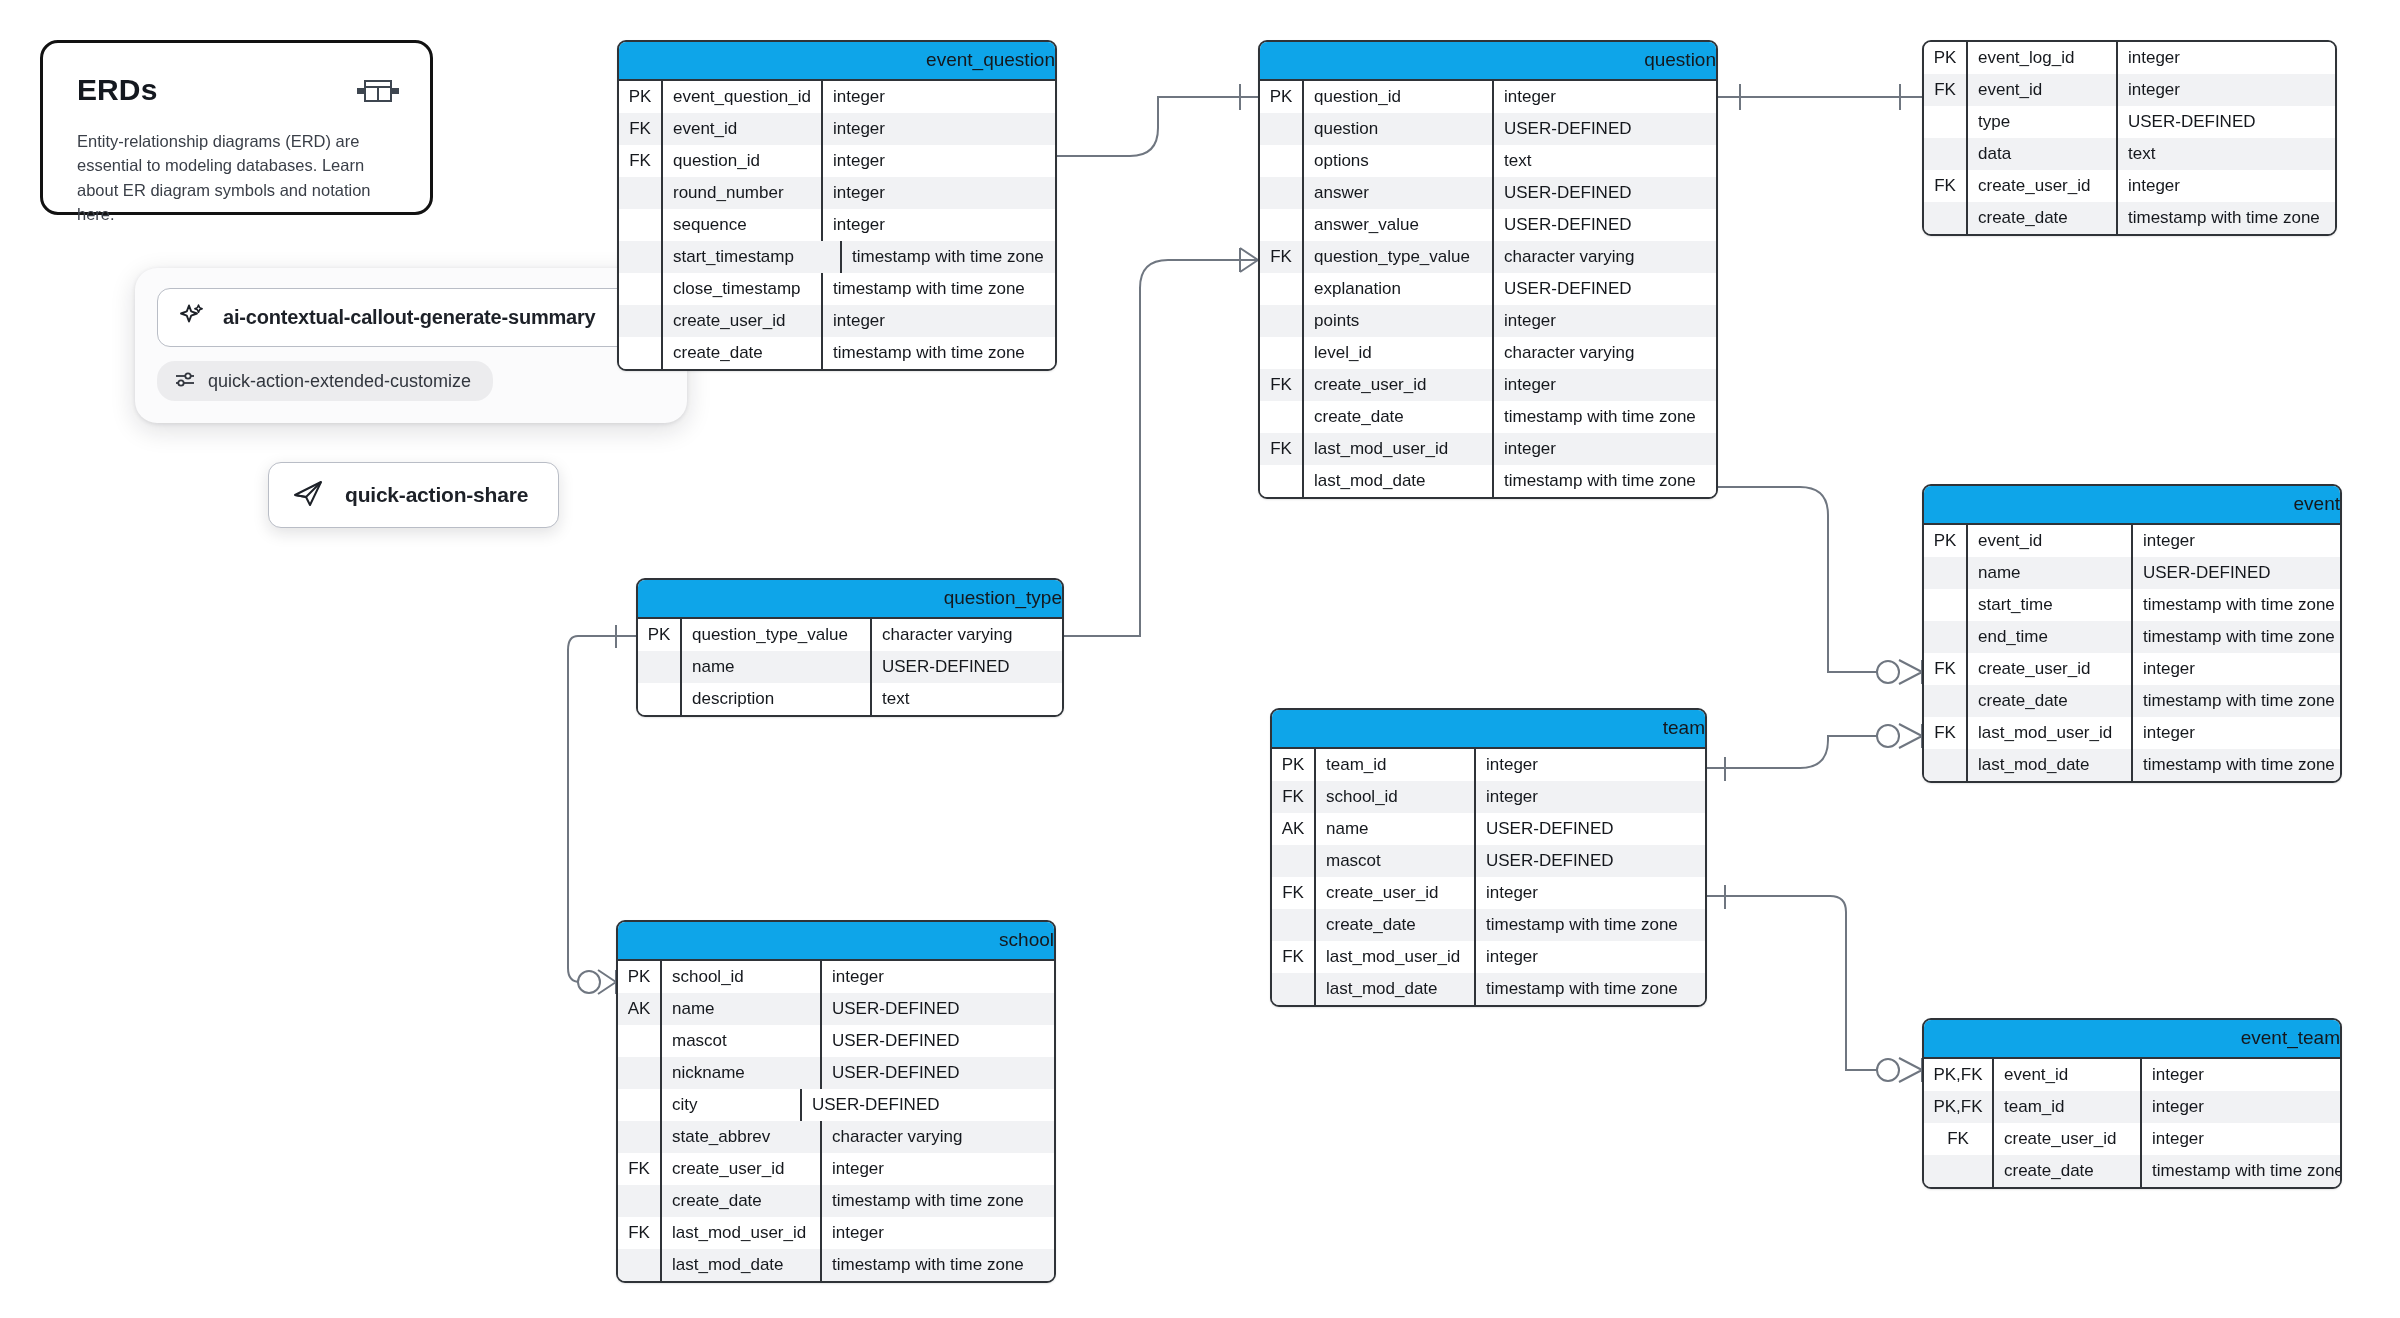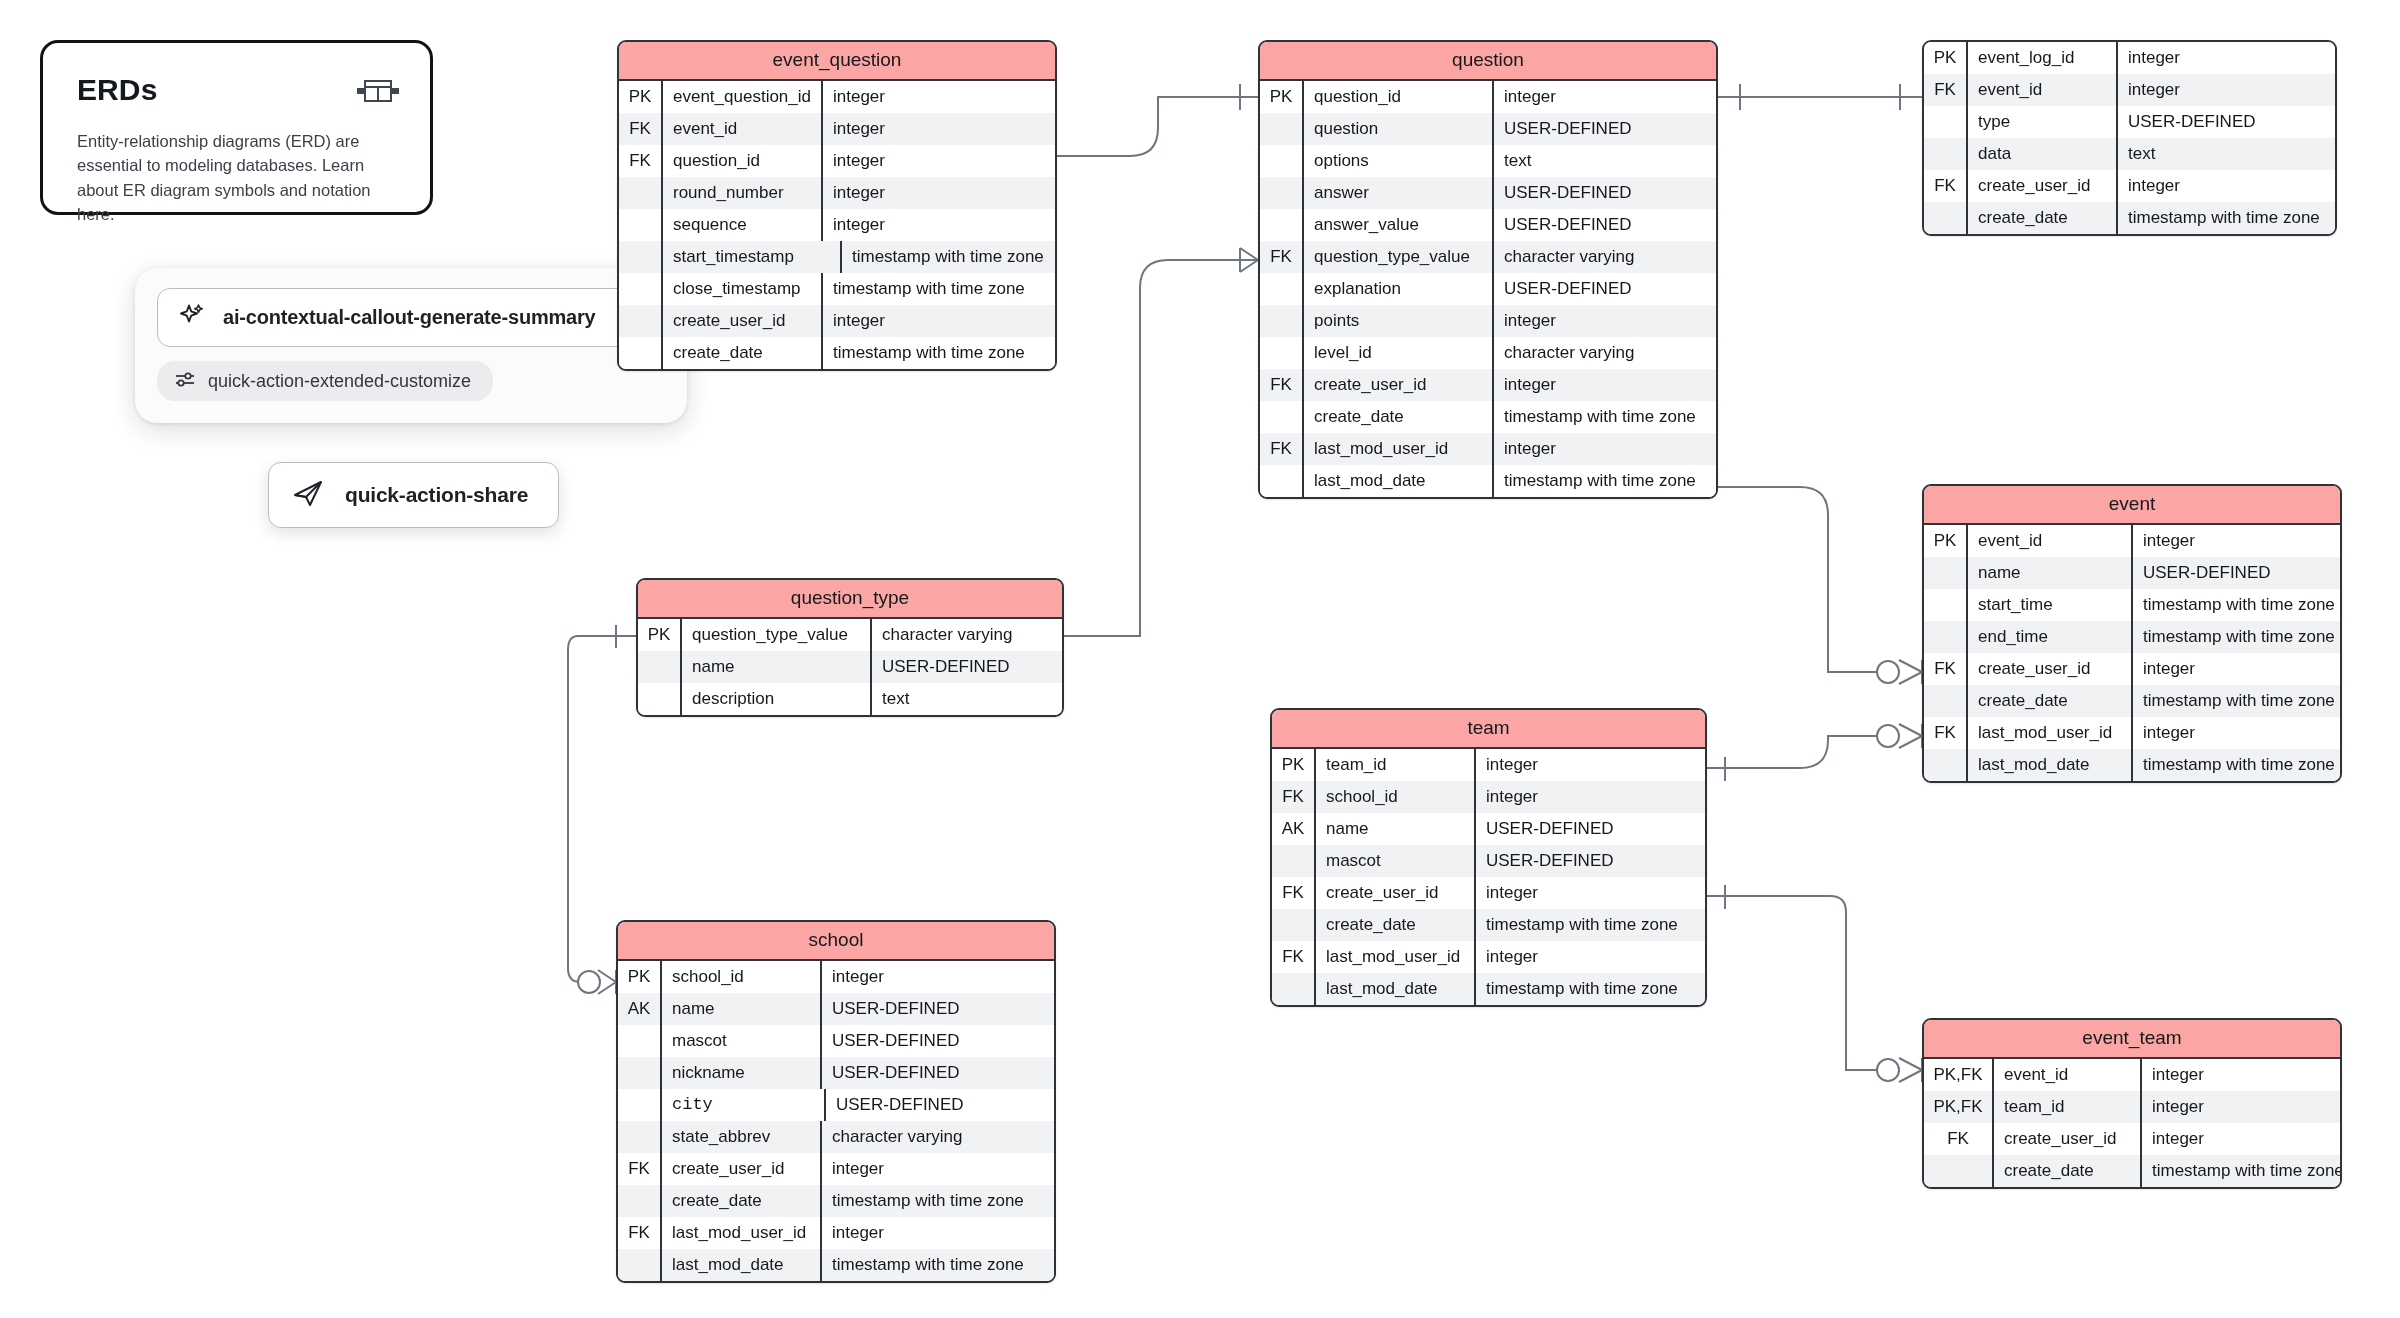--- a/index.html
+++ b/index.html
@@ -94,23 +94,23 @@
   
   .er-table {
     position: absolute;
     border: 2.2px solid #2f3338;
     border-radius: 9px;
     background: #fff;
     overflow: hidden;
     box-shadow: 0 1px 2px rgba(0,0,0,.10);
   }
   .er-head {
-    background: #fca5a5;
+    background: #0ea5e9;
     border-bottom: 2.2px solid #2f3338;
-    text-align: center;
+    text-align: right;
     font-size: 19px;
     color: #15181d;
     padding: 7px 0 8px 0;
     line-height: 1.15;
   }
   .er-rows { display: block; }
   .er-row {
     display: flex;
     align-items: stretch;
     height: 32px;
@@ -558,21 +558,21 @@
             <div class="er-name" style="width: 160px;">mascot</div>
             <div class="er-type">USER-DEFINED</div>
           </div>
           <div class="er-row alt">
             <div class="er-key" style="width: 44px;"></div>
             <div class="er-name" style="width: 160px;">nickname</div>
             <div class="er-type">USER-DEFINED</div>
           </div>
           <div class="er-row">
             <div class="er-key" style="width: 44px;"></div>
-            <div class="er-name" style="width: 164px; font-family: Liberation Mono, monospace;">city</div>
+            <div class="er-name" style="width: 140px;">city</div>
             <div class="er-type">USER-DEFINED</div>
           </div>
           <div class="er-row alt">
             <div class="er-key" style="width: 44px;"></div>
             <div class="er-name" style="width: 160px;">state_abbrev</div>
             <div class="er-type">character varying</div>
           </div>
           <div class="er-row">
             <div class="er-key" style="width: 44px;">FK</div>
             <div class="er-name" style="width: 160px;">create_user_id</div>

